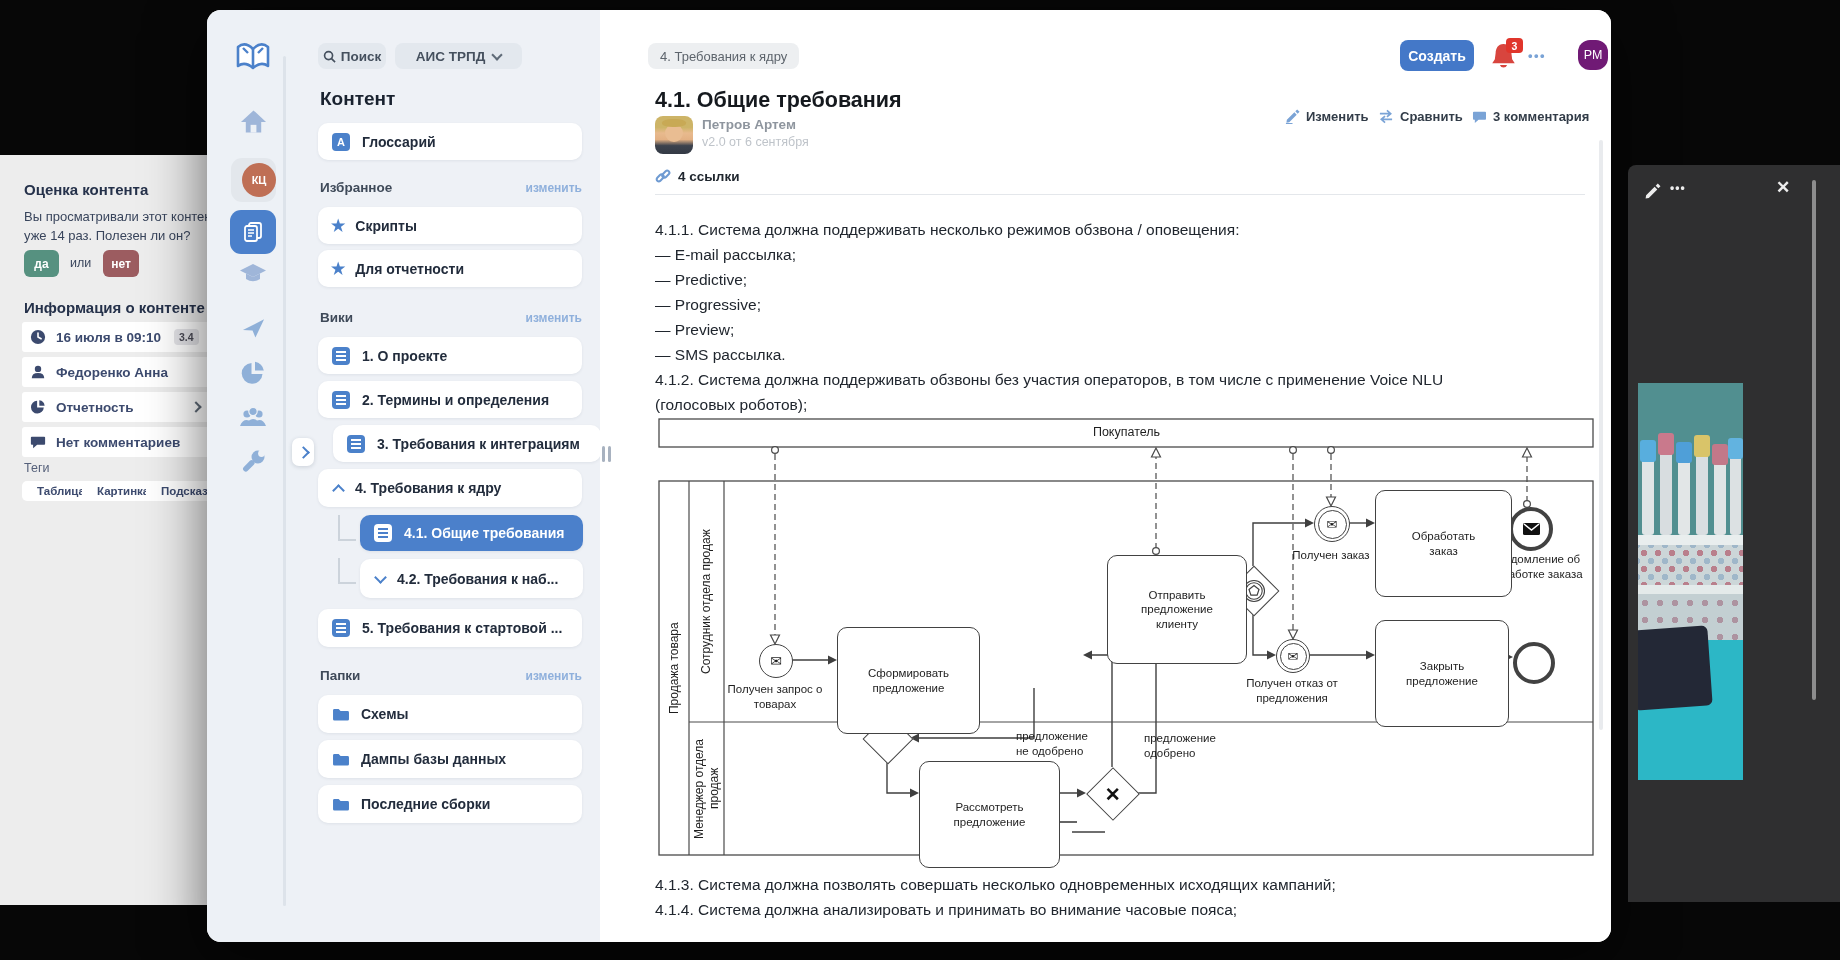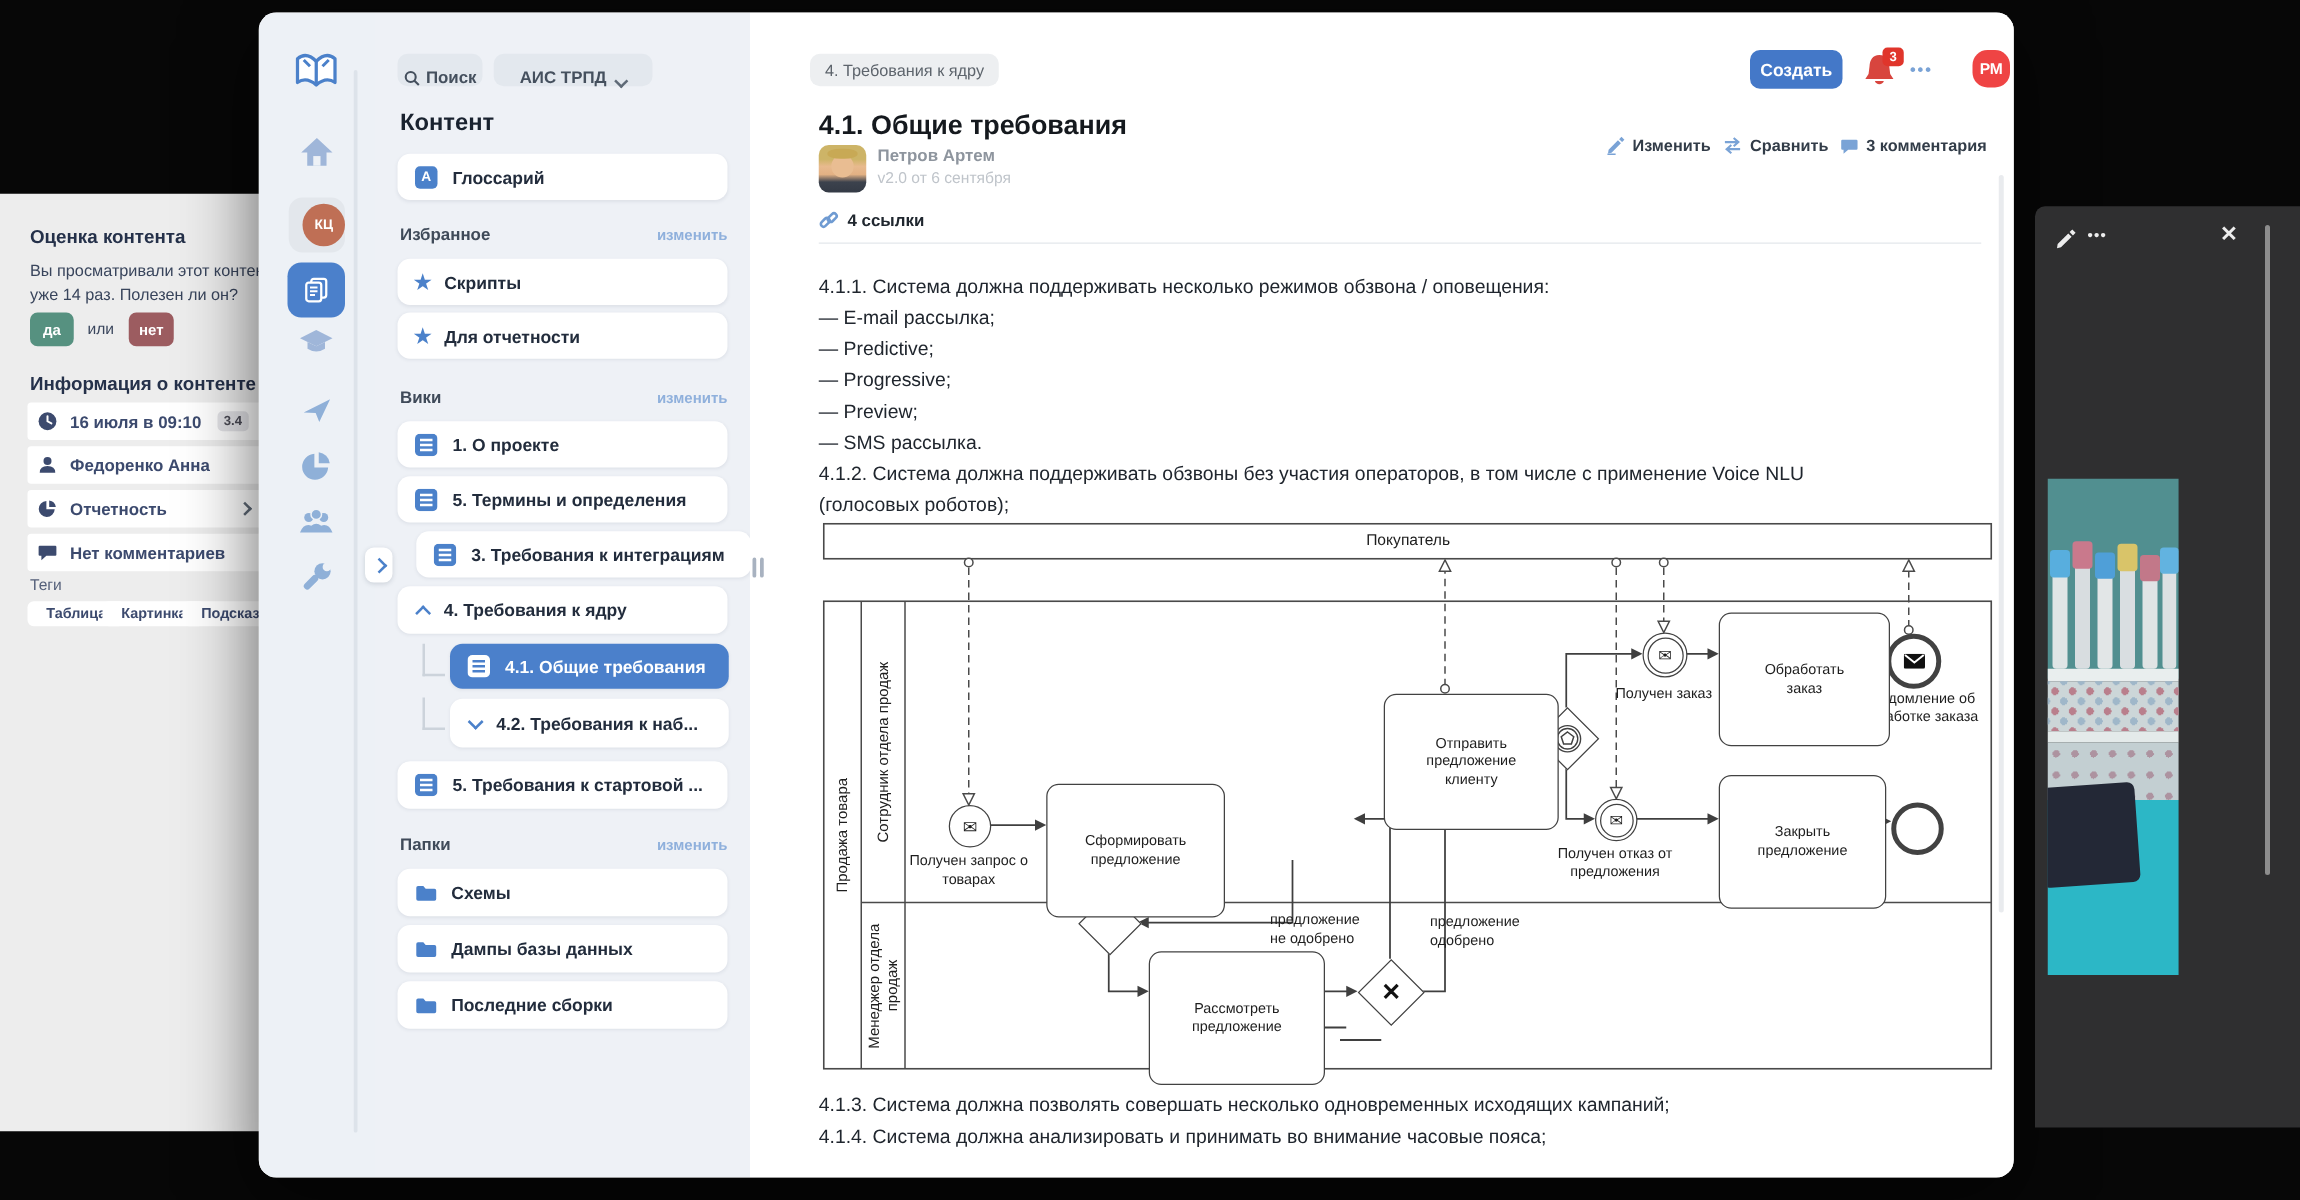--- a/index.html
+++ b/index.html
@@ -12,21 +12,21 @@
   .rp-btn{font-size:12px;font-weight:bold;color:#fff;border-radius:6px;display:flex;align-items:center;justify-content:center}
   .rp-row{background:#fff;border-radius:3px;height:30px;display:flex;align-items:center;font-size:13.5px;font-weight:bold;color:#3c4a6e}
   .rp-badge{background:#e4e4e8;border-radius:4px;font-size:10.5px;font-weight:bold;color:#4a4a55;padding:2px 5px}
   .chip{background:#fff;border-radius:5px;height:20px;display:flex;align-items:center;padding:0 15px;font-size:11.5px;font-weight:bold;color:#3c4a6e}
   
   .app-window{left:207px;top:10px;width:1404px;height:932px;background:#fff;border-radius:14px;box-shadow:0 18px 60px rgba(0,0,0,.6);overflow:hidden}
   .rail{left:0;top:0;width:93px;height:100%;background:#edf1f6}
   .railtrack{left:76px;top:46px;width:3px;height:850px;background:#dde3ea;border-radius:2px}
   .sidebar{left:93px;top:0;width:300px;height:100%;background:#eef1f6}
   .content{left:393px;top:0;width:1011px;height:100%;background:#fff}
-  .pill{background:#e3e8ee;border-radius:8px;display:flex;align-items:flex-end;font-size:13.5px;color:#45505e;font-weight:bold}
+  .pill{background:#e3e8ee;border-radius:8px;display:flex;align-items:center;font-size:13.5px;color:#45505e;font-weight:bold}
   .card{background:#fff;border-radius:10px;box-shadow:0 1px 3px rgba(40,55,80,.08);display:flex;align-items:center;font-size:14px;color:#222c3c;font-weight:bold}
   .card .doc-ic{width:18px;height:18px;border-radius:4px;background:#4b81ca;margin:0 12px 0 14px;background-image:linear-gradient(#fff,#fff),linear-gradient(#fff,#fff),linear-gradient(#fff,#fff);background-size:10px 2px,10px 2px,10px 2px;background-position:4px 4px,4px 8px,4px 12px;background-repeat:no-repeat}
   .card.sel{background:#4b80cb;color:#fff}
   .card.sel .doc-ic{background-color:#fff;background-image:linear-gradient(#4b80cb,#4b80cb),linear-gradient(#4b80cb,#4b80cb),linear-gradient(#4b80cb,#4b80cb)}
   .seclabel{font-size:13.5px;font-weight:bold;color:#3f4a59}
   .editlink{font-size:12px;font-weight:bold;color:#8fb0dc}
   .star{color:#4b81ca;font-size:16px;margin:0 10px 0 13px}
   .cv{display:inline-block;width:7px;height:7px;border-right:2px solid #4b81ca;border-bottom:2px solid #4b81ca}
   .cv.up{transform:rotate(-135deg)}
   .cv.down{transform:rotate(45deg)}
@@ -178,21 +178,21 @@
     </div>
 
     <div class="abs seclabel" style="left:20px;top:300px">Вики</div>
     <div class="abs editlink" style="right:18px;top:301px">изменить</div>
     <div class="abs card" style="left:18px;top:327px;width:264px;height:37px">
       <span class="doc-ic"></span>
       <span>1. О проекте</span>
     </div>
     <div class="abs card" style="left:18px;top:371px;width:264px;height:37px">
       <span class="doc-ic"></span>
-      <span>5. Термины и определения</span>
+      <span>2. Термины и определения</span>
     </div>
     <div class="abs card" style="left:33px;top:415px;width:268px;height:37px">
       <span class="doc-ic"></span>
       <span>3. Требования к интеграциям</span>
     </div>
     <div class="abs card" style="left:18px;top:459px;width:264px;height:38px">
       <span class="cv up" style="margin:4px 12px 0 16px"></span>
       <span>4. Требования к ядру</span>
     </div>
     <div class="abs treeL" style="left:38px;top:505px"></div>
@@ -242,21 +242,21 @@
 
     <div class="abs" style="left:800px;top:30px;width:74px;height:31px;background:#4478c8;border-radius:8px;color:#fff;font-size:14px;font-weight:bold;display:flex;align-items:center;justify-content:center">Создать</div>
     <div class="abs" style="left:890px;top:28px;width:34px;height:36px">
       <svg width="27" height="30" viewBox="0 0 24 26" style="position:absolute;left:0;top:4px">
         <path d="M12 1.5 C7 1.5 5.2 5.5 5 9.5 L4.3 15 L2 18.5 H22 L19.7 15 L19 9.5 C18.8 5.5 17 1.5 12 1.5 Z" fill="#d8453e"></path>
         <path d="M8.8 20 A3.4 3.4 0 0 0 15.2 20 Z" fill="#d8453e"></path>
       </svg>
       <div style="position:absolute;left:16px;top:0;min-width:13px;height:15px;background:#e0352b;border-radius:4px;color:#fff;font-size:10.5px;font-weight:bold;display:flex;align-items:center;justify-content:center;padding:0 2px">3</div>
     </div>
     <div class="abs" style="left:928px;top:38px;color:#7aa3d6;font-size:13px;font-weight:bold;letter-spacing:1.5px">•••</div>
-    <div class="abs" style="left:978px;top:30px;width:30px;height:30px;background:#ef4444;border-radius:12px;color:#fff;font-size:12.5px;font-weight:bold;display:flex;align-items:center;justify-content:center">РМ</div>
+    <div class="abs" style="left:978px;top:30px;width:30px;height:30px;background:#701a75;border-radius:12px;color:#fff;font-size:12.5px;font-weight:normal;display:flex;align-items:center;justify-content:center">РМ</div>
 
     <div class="abs" style="left:55px;top:78px;font-size:21.5px;font-weight:bold;color:#15191e">4.1. Общие требования</div>
 
     <div class="abs" style="left:55px;top:106px;width:38px;height:38px;border-radius:8px;overflow:hidden;background:linear-gradient(180deg,#cdb467 0%,#cdb467 30%,#e8ba8e 45%,#e3b184 62%,#3c424d 78%,#343a45 100%)">
       <div style="position:absolute;left:10px;top:8px;width:18px;height:18px;border-radius:50%;background:#e9bd92"></div>
       <div style="position:absolute;left:7px;top:3px;width:24px;height:8px;border-radius:45%;background:#c8a955"></div>
     </div>
     <div class="abs" style="left:102px;top:107px;font-size:13.5px;font-weight:bold;color:#8e959e">Петров Артем</div>
     <div class="abs" style="left:102px;top:125px;font-size:12.5px;color:#bfc4ca">v2.0 от 6 сентября</div>
 

